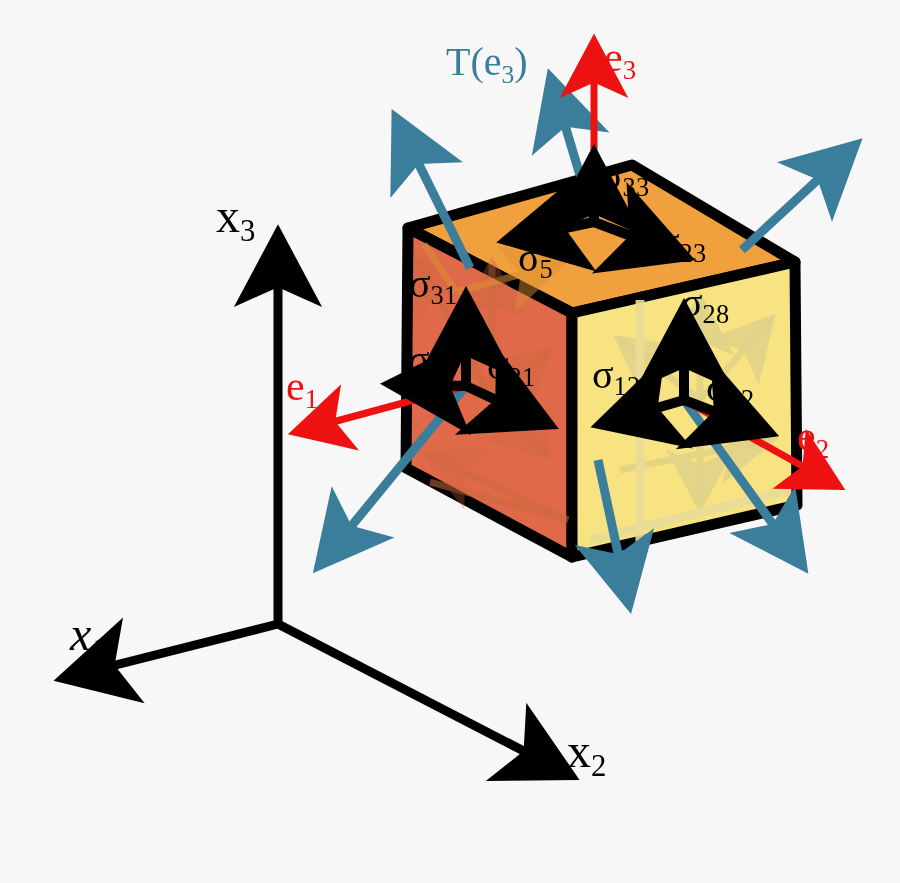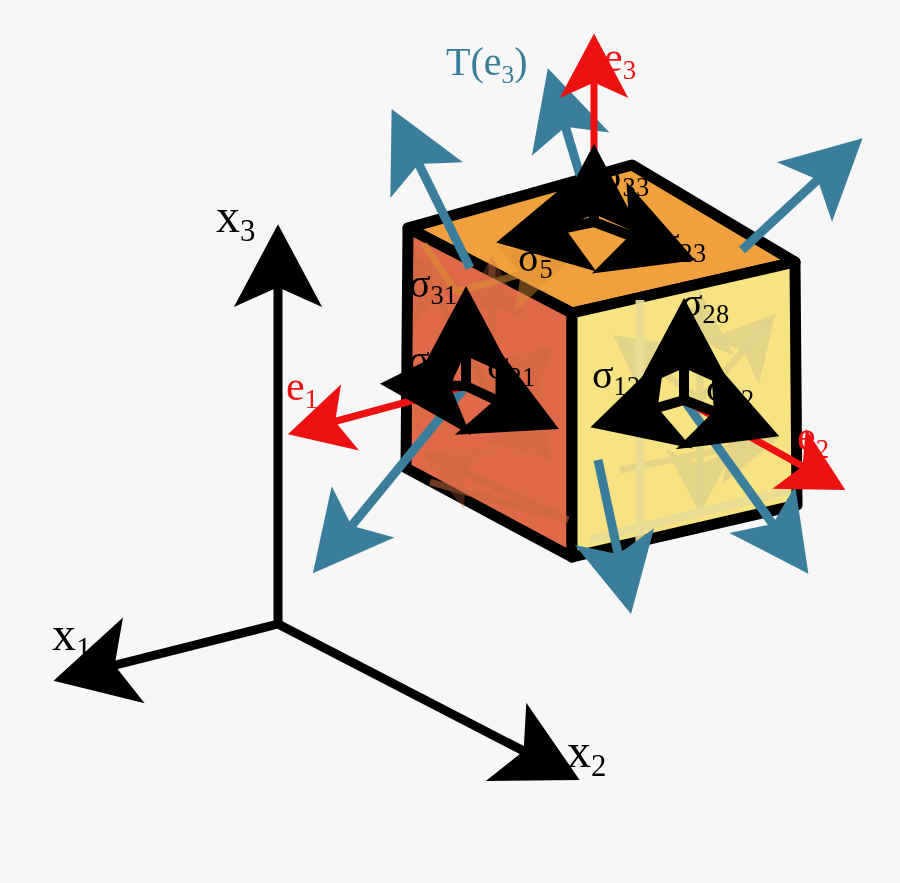--- a/index.html
+++ b/index.html
@@ -163,21 +163,21 @@
       <line x1="466" y1="386" x2="466" y2="298" stroke="#000" stroke-width="10" marker-end="url(#ah-black)"></line>
       <line x1="466" y1="386" x2="392" y2="384" stroke="#000" stroke-width="10" marker-end="url(#ah-black)"></line>
       <line x1="466" y1="386" x2="548" y2="424" stroke="#000" stroke-width="10" marker-end="url(#ah-black)"></line>
 
       <line x1="684" y1="400" x2="684" y2="310" stroke="#000" stroke-width="10" marker-end="url(#ah-black)"></line>
       <line x1="684" y1="400" x2="602" y2="424" stroke="#000" stroke-width="10" marker-end="url(#ah-black)"></line>
       <line x1="684" y1="400" x2="768" y2="432" stroke="#000" stroke-width="10" marker-end="url(#ah-black)"></line>
     </g>
   </svg>
 
-  <div class="lbl axis" style="left:52px; top:610px;">
+  <div class="lbl axis" style="left:70px; top:610px;font-style:italic;">
     <span>x</span><sub>1</sub>
   </div>
   <div class="lbl axis" style="left:567px; top:727px;">
     <span>x</span><sub>2</sub>
   </div>
   <div class="lbl axis" style="left:216px; top:192px;">
     <span>x</span><sub>3</sub>
   </div>
 
   <div class="lbl basis" style="left:286px; top:365px;">

